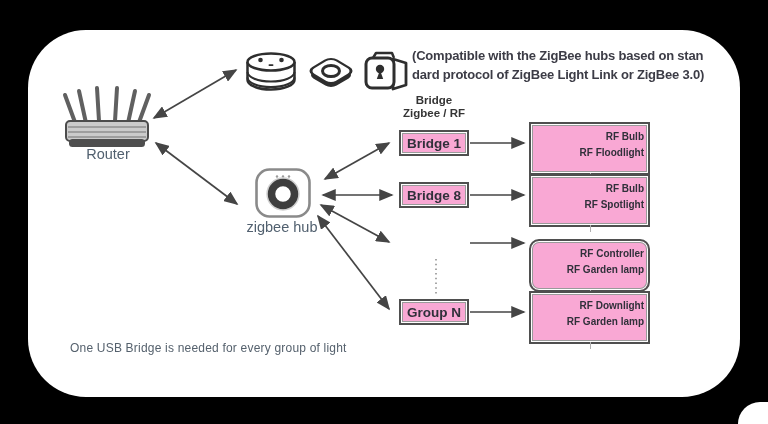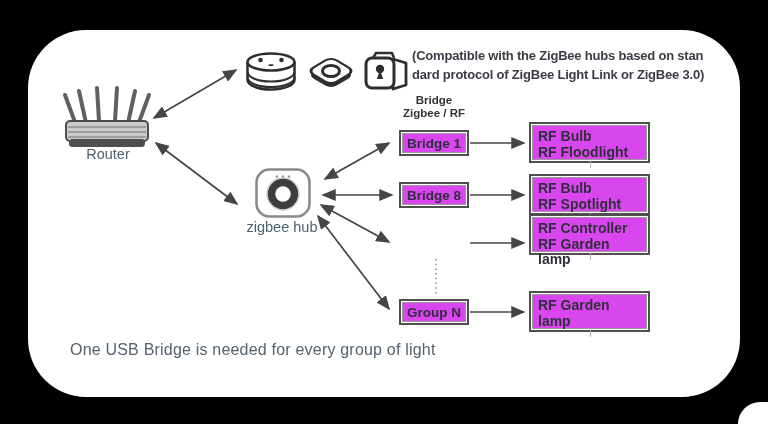--- a/index.html
+++ b/index.html
@@ -21,43 +21,44 @@
 
   
   .gray-label{color:#51606f;font-size:14.5px;text-align:center;}
   .compat{
     color:#3c3c46;font-size:13px;font-weight:bold;line-height:18.5px;
     letter-spacing:-0.2px;
   }
   .group-hdr{
     color:#343434;font-size:11.5px;font-weight:bold;line-height:13px;text-align:center;
   }
-  .caption{color:#55616d;font-size:16px;letter-spacing:0.2px;}
+  .caption{color:#55616d;font-size:12px;letter-spacing:0.2px;}
 
   
   .dbox{
-    position:absolute;background:#d946ef;border:2px solid #4f4f4f;
+    position:absolute;background:#f9a8d4;border:2px solid #4f4f4f;
     box-shadow: inset 0 0 0 1px #fff, inset 0 0 0 2px #9a9a9a;
     box-sizing:border-box;
+    text-align:right;
   }
   .bridge-box{
     left:399px;width:70px;height:26px;
     display:flex;align-items:center;justify-content:center;
     color:#30303a;font-size:13.5px;font-weight:bold;
   }
   .rf-box{
-    left:529px;width:121px;height:41px;
-    color:#30303a;font-size:14px;font-weight:bold;line-height:15.5px;
-    padding:5px 16px 0 7px;
+    left:529px;width:121px;height:53px;
+    color:#30303a;font-size:10px;font-weight:bold;line-height:15.5px;
+    padding:5px 4px 0 7px;
   }
   .rf-box::after{
     content:'';position:absolute;left:50%;bottom:-7px;width:1px;height:7px;background:#b0b0b0;
   }
   .b1{top:130px;} .b2{top:182px;} .b3{top:230px;} .b4{top:299px;}
-  .r1{top:122px;} .r2{top:174px;} .r3{top:214px;} .r4{top:291px;}
+  .r1{top:122px;} .r2{top:174px;} .r3{top:239px;border-radius:10px;} .r4{top:291px;}
 </style>
 </head>
 <body>
 
 <div class="stage">
   <div class="card"></div>
   <div class="corner-wedge"></div>
 
   <svg class="arrows" viewBox="0 0 768 424">
     <defs>
@@ -169,17 +170,18 @@
   </div>
   <div class="dbox rf-box r2">
     <div>RF Bulb</div>
     <div>RF Spotlight</div>
   </div>
   <div class="dbox rf-box r3">
     <div>RF Controller</div>
     <div>RF Garden lamp</div>
   </div>
   <div class="dbox rf-box r4">
+    <div>RF Downlight</div>
     <div>RF Garden lamp</div>
   </div>
 
   <div class="abs caption" style="left:70px;top:341px;">One USB Bridge is needed for every group of light</div>
 </div>
 
 </body></html>

